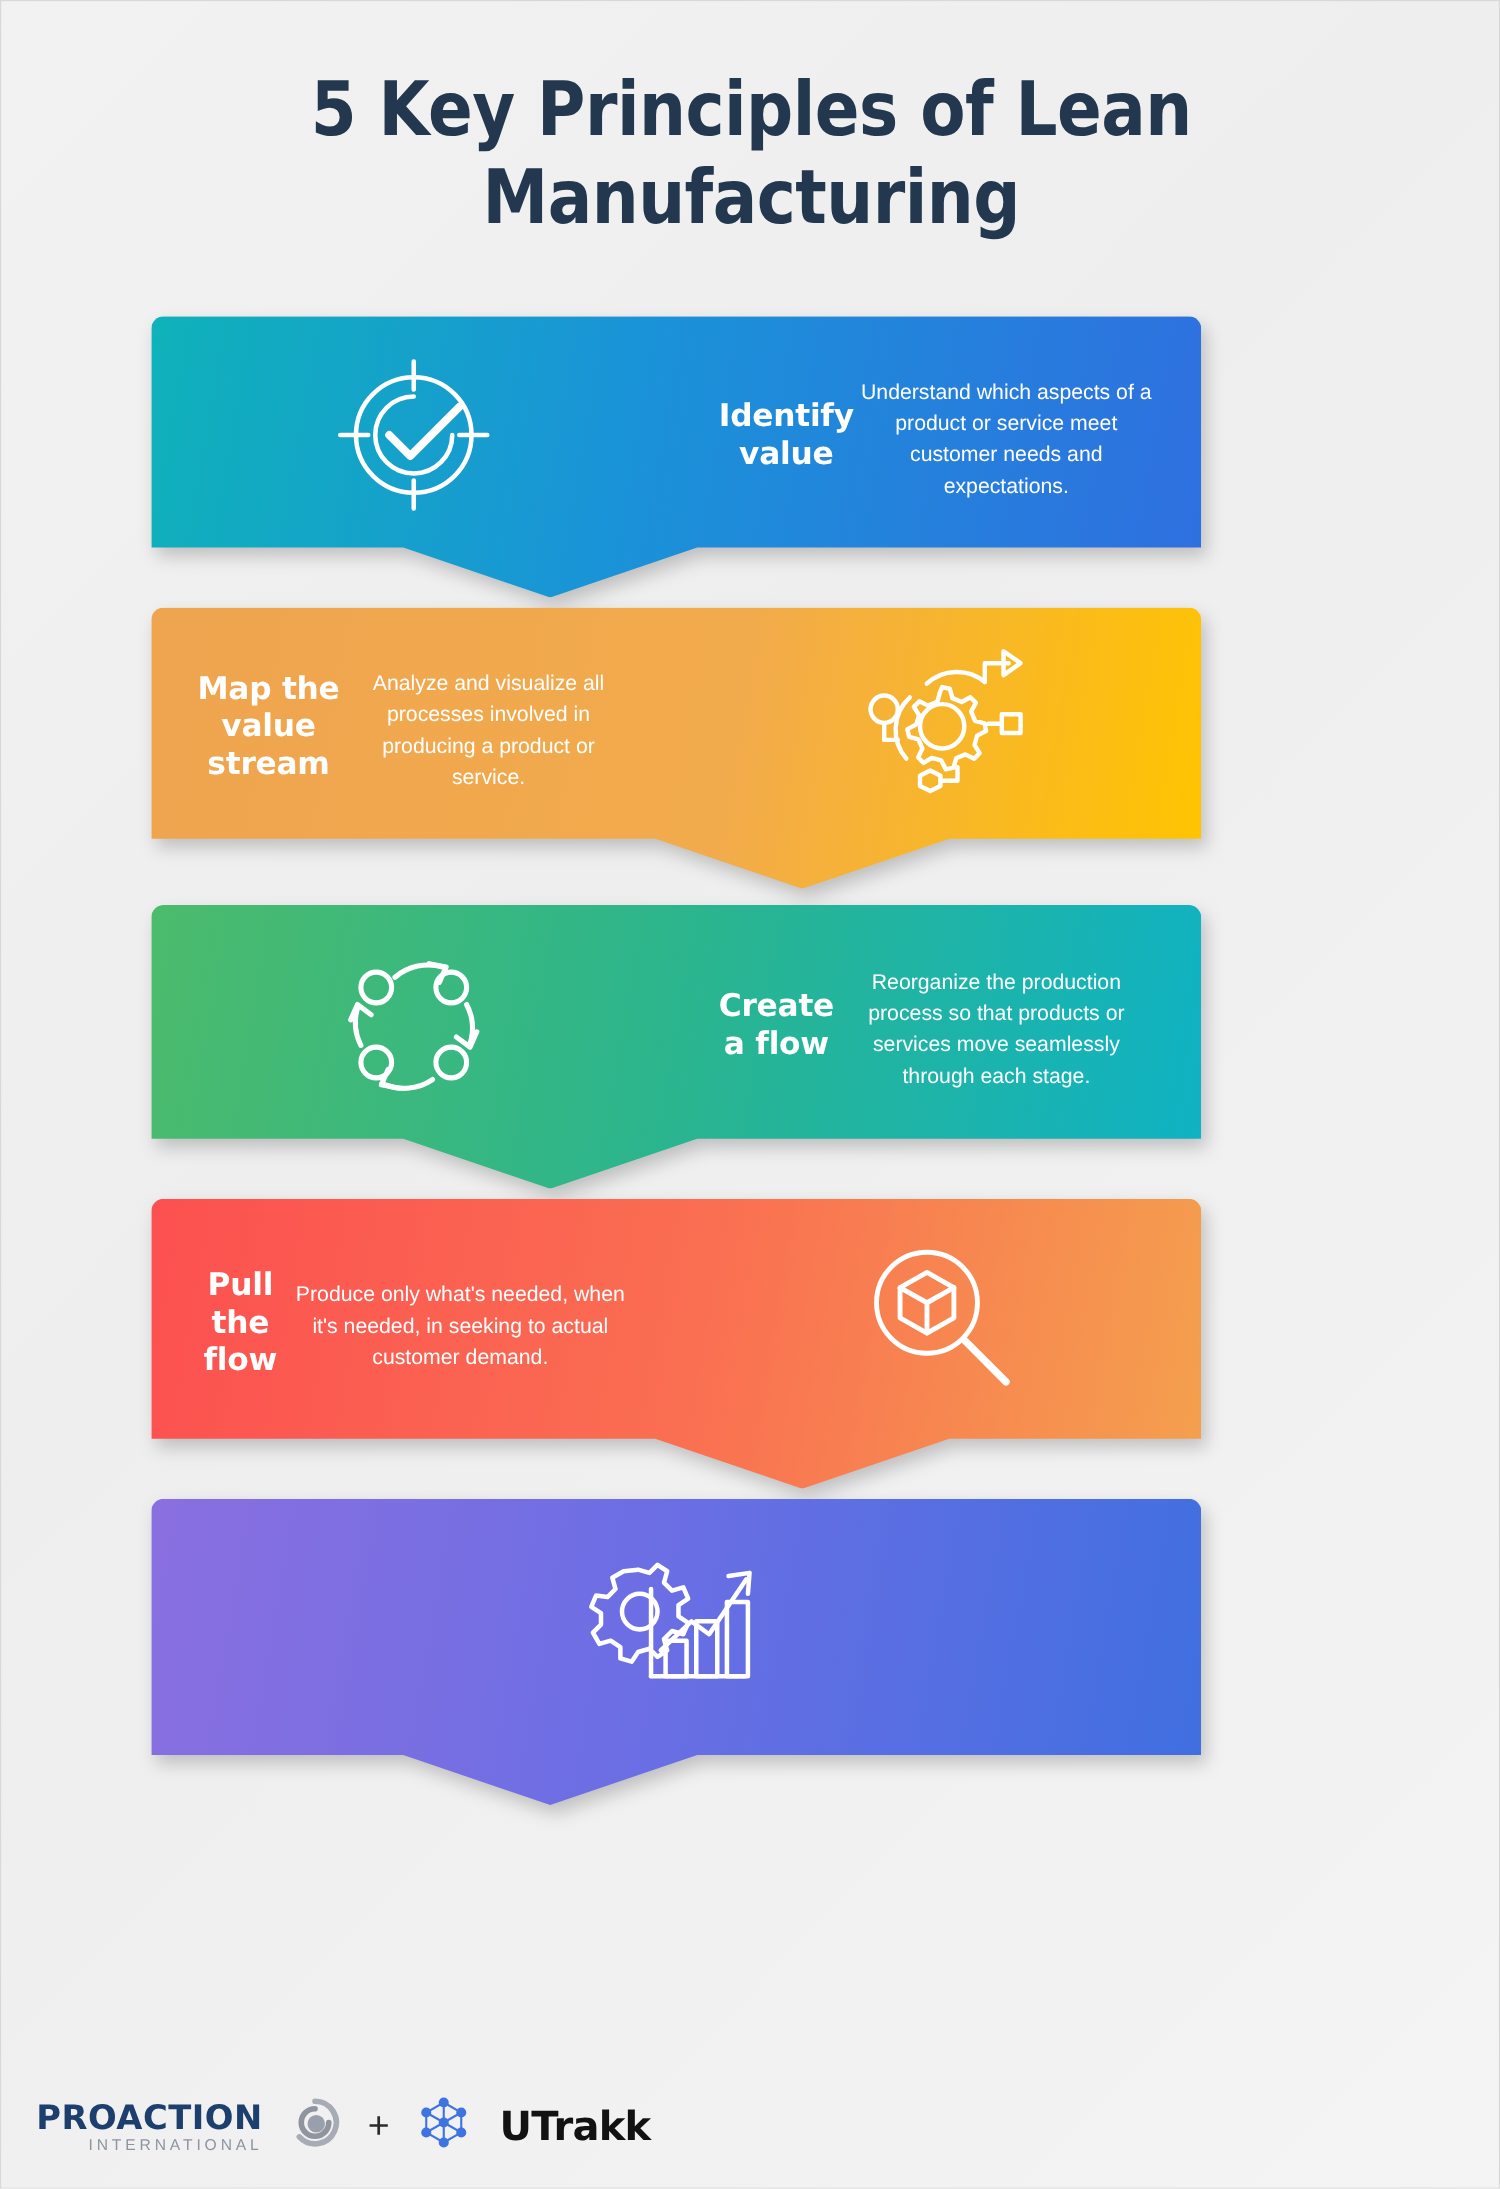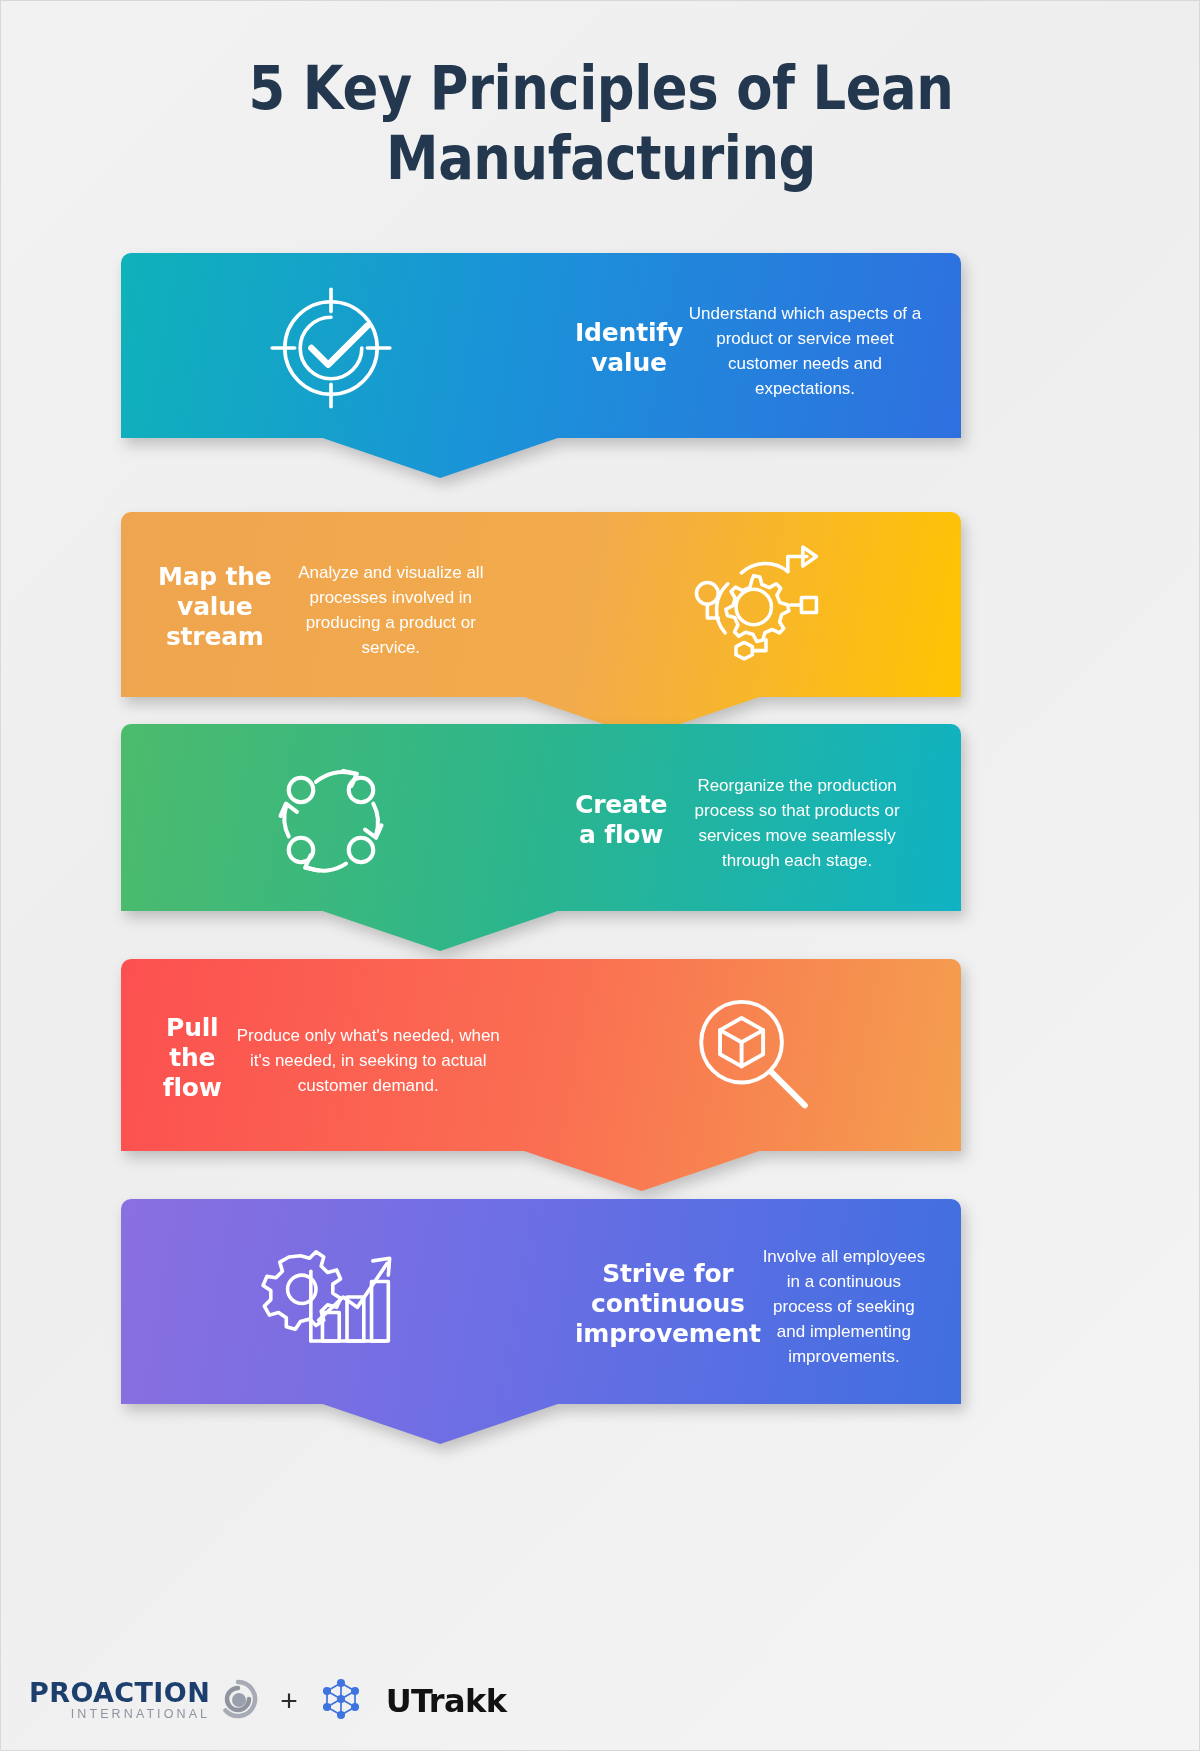--- a/index.html
+++ b/index.html
@@ -108,22 +108,22 @@
   #footer {
     position: absolute;
     left: 28px;
     bottom: 26px;
     display: flex;
     align-items: center;
     gap: 18px;
   }
   .logo-proaction {
     display: flex;
-    align-items: flex-start;
-    gap: 8px;
+    align-items: flex-end;
+    gap: 22px;
   }
   .logo-proaction .pa-words {
     display: flex;
     flex-direction: column;
     align-items: flex-start;
   }
   .pa-main {
     font-family: "DejaVu Sans", sans-serif;
     font-weight: bold;
     font-size: 27px;
@@ -186,21 +186,21 @@
           </svg>
         </span>
       </div>
       <div class="card-half card-text">
         <div class="card-heading">Identify value</div>
         <div class="card-body">Understand which aspects of a product or service meet customer needs and expectations.</div>
       </div>
     </div>
   </div>
 
-  <div class="card" style="top:511px; height:225px;">
+  <div class="card" style="top:485px; height:225px;">
     <div class="card-inner notch-right" style="background:linear-gradient(100deg,#efa44f 0%,#f2ab4c 55%,#ffc400 100%);">
       <div class="card-half card-text">
         <div class="card-heading">Map the value stream</div>
         <div class="card-body">Analyze and visualize all processes involved in producing a product or service.</div>
       </div>
       <div class="card-half card-icon">
         <span>
           <svg width="150" height="150" viewBox="0 0 110 110" fill="none" stroke="#ffffff" stroke-width="2.6" stroke-linecap="round" stroke-linejoin="round">
 
             <circle cx="57" cy="55" r="13"></circle>
@@ -293,24 +293,20 @@
             <path d="M44 84 L44 30"></path>
 
             <rect x="53" y="62" width="13" height="22"></rect>
             <rect x="72" y="50" width="13" height="34"></rect>
             <rect x="91" y="38" width="13" height="46"></rect>
 
             <path d="M50 68 L69 50 L80 58 L103 24"></path>
             <path d="M92 22 L105 20 L104 33"></path>
           </svg>
         </span>
-      </div>
-      <div class="card-half card-text">
-        <div class="card-heading">Strive for continuous improvement</div>
-        <div class="card-body">Involve all employees in a continuous process of seeking and implementing improvements.</div>
       </div>
     </div>
   </div>
 
   <div id="footer">
 
     <div class="logo-proaction">
       <div class="pa-words">
         <div class="pa-main">PROACTION</div>
         <div class="pa-sub">INTERNATIONAL</div>

